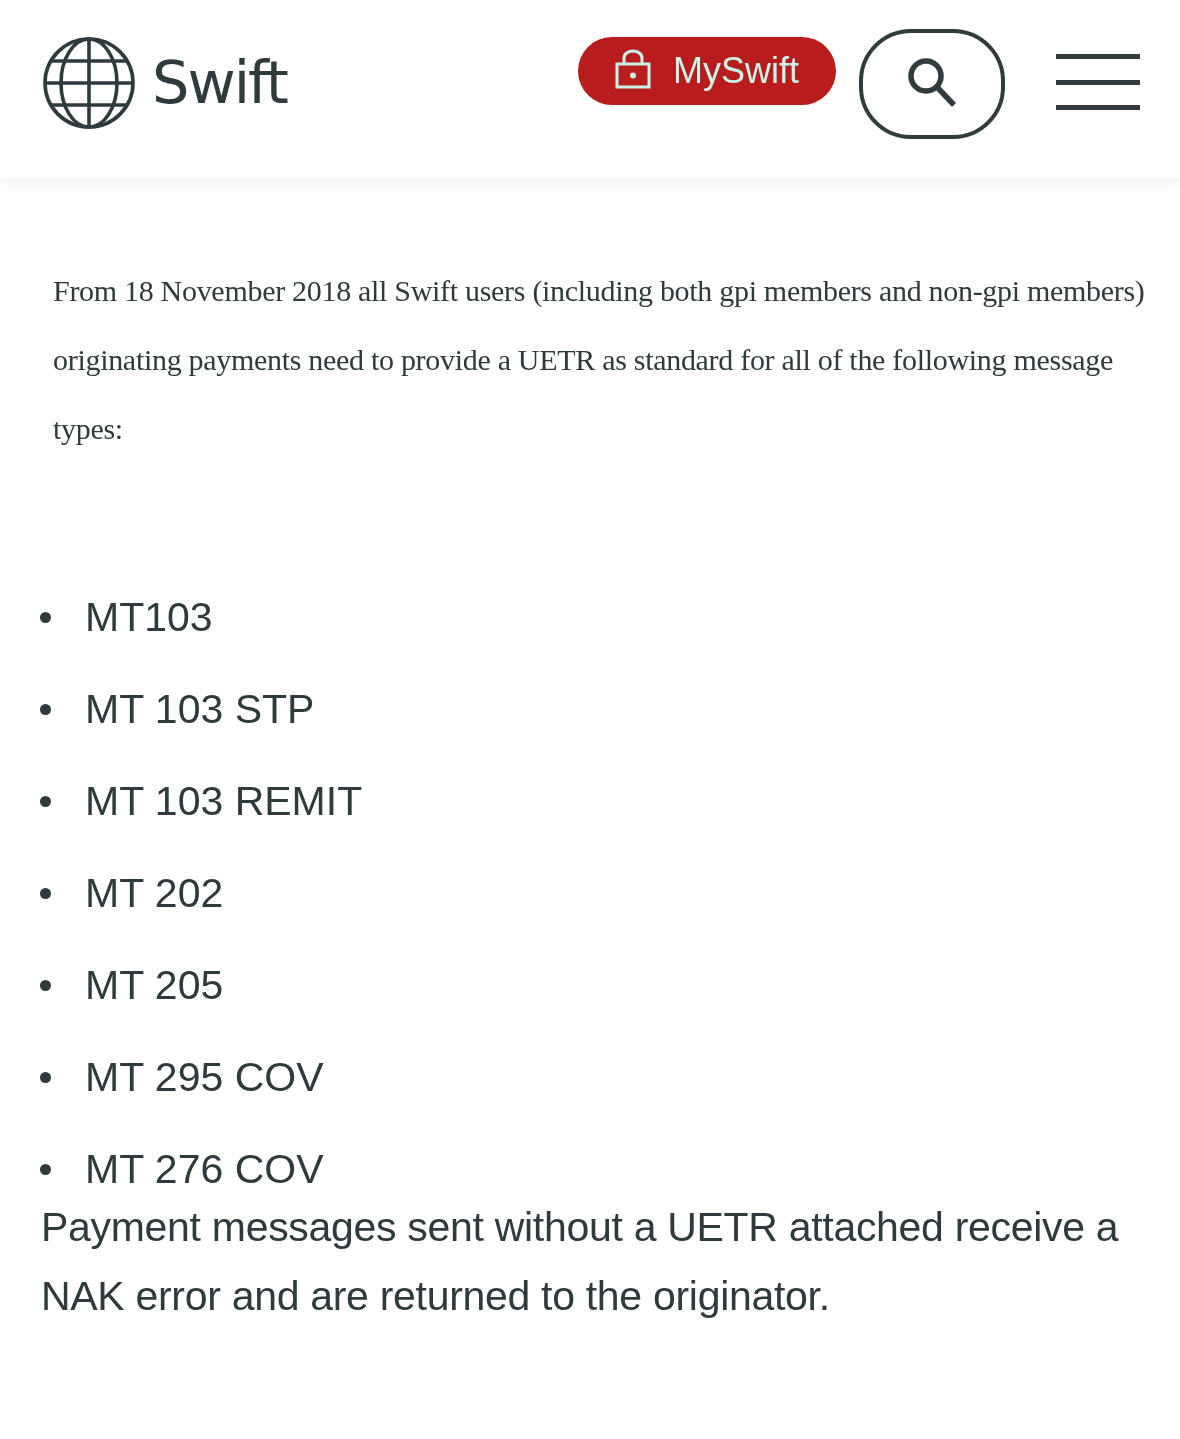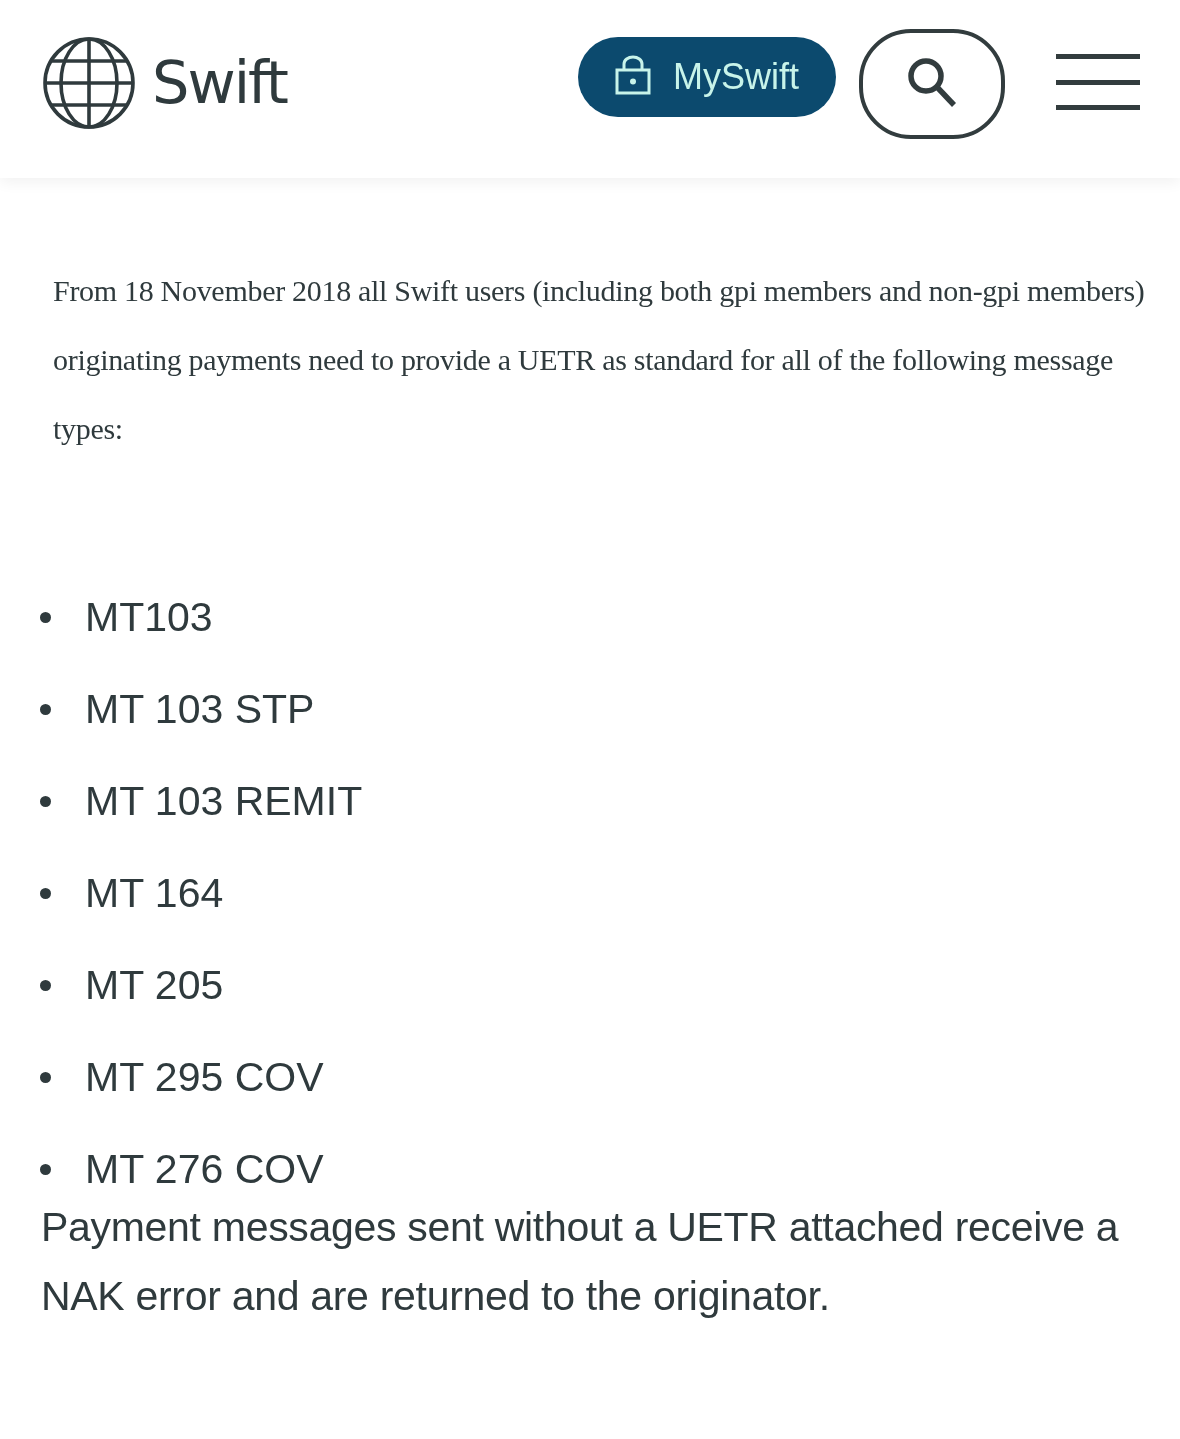--- a/index.html
+++ b/index.html
@@ -40,23 +40,23 @@
       font-weight: normal;
       letter-spacing: -2px;
       color: #2f3a3d;
       line-height: 94px;
     }
     .myswift-btn {
       position: absolute;
       left: 578px;
       top: 37px;
       width: 258px;
-      height: 80px;
+      height: 68px;
       border-radius: 46px;
-      background: #0c4a6e;
+      background: #b91c1c;
       display: flex;
       align-items: center;
       justify-content: center;
       gap: 22px;
       cursor: pointer;
     }
     .myswift-label {
       color: #c8f4ea;
       font-size: 36px;
       font-family: "Liberation Sans", sans-serif;
@@ -195,21 +195,21 @@
     <li class="list-item">
       <span class="bullet"></span>
       <span class="list-item-text">MT 103 STP</span>
     </li>
     <li class="list-item">
       <span class="bullet"></span>
       <span class="list-item-text">MT 103 REMIT</span>
     </li>
     <li class="list-item">
       <span class="bullet"></span>
-      <span class="list-item-text">MT 164</span>
+      <span class="list-item-text">MT 202</span>
     </li>
     <li class="list-item">
       <span class="bullet"></span>
       <span class="list-item-text">MT 205</span>
     </li>
     <li class="list-item">
       <span class="bullet"></span>
       <span class="list-item-text">MT 295 COV</span>
     </li>
     <li class="list-item">

